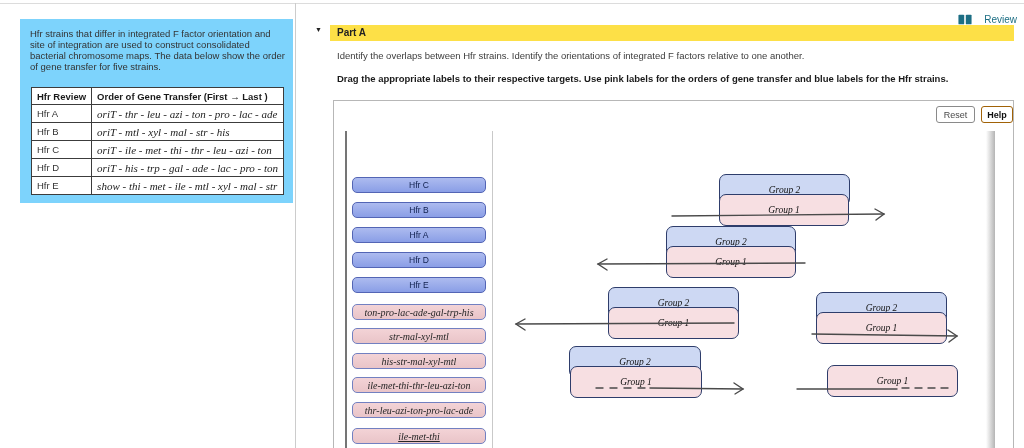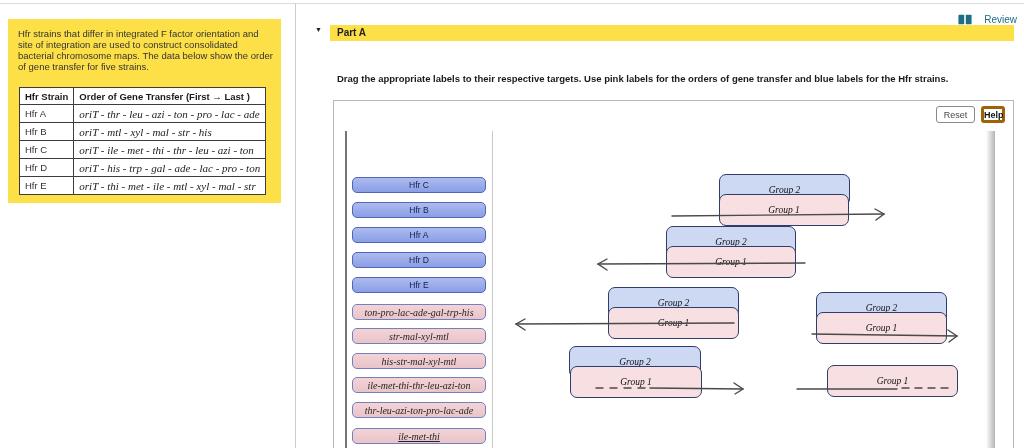--- a/index.html
+++ b/index.html
@@ -3,21 +3,21 @@
 <meta charset="utf-8">
 <style>
   * { margin:0; padding:0; box-sizing:border-box; }
   body { background:#fff; font-family:"Liberation Sans", sans-serif; }
   .page { position:relative; width:1024px; height:448px; overflow:hidden; background:#fff; }
 
   .top-rule { position:absolute; left:0; top:3px; width:1024px; height:1px; background:#dcdcdc; }
   .divider-v { position:absolute; left:295px; top:3px; width:1px; height:445px; background:#cccccc; }
 
   
-  .intro-card { position:absolute; left:8px; top:19px; width:273px; height:184px; background:#fde047; }
+  .intro-card { position:absolute; left:20px; top:19px; width:273px; height:184px; background:#7dd3fc; }
   .intro-text { position:absolute; left:10px; top:9px; width:256px; font-size:9.5px; line-height:11px; color:#333; }
   .gene-table { position:absolute; left:11px; top:68px; border-collapse:collapse; background:#fff; }
   .gene-table th, .gene-table td { border:1px solid #3c3c3c; padding:0 5px; white-space:nowrap; }
   .gene-table th { font-size:9.5px; height:17px; text-align:left; color:#1a1a1a; }
   .gene-table td { height:18px; font-size:9.5px; color:#333; }
   .gene-table td.order { font-family:"Liberation Serif", serif; font-style:italic; font-size:11px; color:#222; }
 
   
   .review { position:absolute; top:14px; right:7px; display:flex; align-items:center; gap:12px;
             color:#1c6e84; font-size:10px; cursor:pointer; }
@@ -26,21 +26,21 @@
   .part-title { position:absolute; left:7px; top:1px; font-size:10px; font-weight:bold; color:#222; line-height:14px; }
   .instr1 { position:absolute; left:337px; top:50px; width:660px; font-size:9.5px; color:#3c3c3c; }
   .instr2 { position:absolute; left:337px; top:73px; width:660px; font-size:9.5px; font-weight:bold; color:#1a1a1a; }
 
   
   .activity-box { position:absolute; left:333px; top:100px; width:681px; height:360px;
                   border:1px solid #b7b7b7; border-bottom:none; background:#fff; }
   .btn { position:absolute; top:106px; height:17px; background:#fff; border-radius:3px;
          font-size:9px; text-align:center; cursor:pointer; font-family:"Liberation Sans", sans-serif; }
   .btn-reset { left:936px; width:39px; border:1px solid #8a8a8a; color:#4a4a4a; }
-  .btn-help  { left:981px; width:24px; border:3px solid #a16207; color:#111; font-weight:bold; }
+  .btn-help  { left:981px; width:32px; border:1px solid #a16207; color:#111; font-weight:bold; }
 
   .palette-left-line  { position:absolute; left:345px; top:131px; width:2px; height:317px; background:#757575; }
   .palette-right-line { position:absolute; left:492px; top:131px; width:1px; height:317px; background:#c9c9c9; }
   .canvas-shadow { position:absolute; left:986px; top:131px; width:9px; height:317px;
                    background:linear-gradient(to right, rgba(110,110,110,0), rgba(90,90,90,0.45)); }
 
   
   .lbl { position:absolute; left:352px; width:134px; height:16px; border-radius:5px;
          display:flex; align-items:center; justify-content:center; cursor:grab; }
   .lbl-blue { background:linear-gradient(#adbbef, #8a9ee6); border:1px solid #5365b5;
@@ -63,21 +63,21 @@
 
 <div class="page">
   <div class="top-rule"></div>
   <div class="divider-v"></div>
 
   <div class="intro-card">
     <div class="intro-text">Hfr strains that differ in integrated F factor orientation and site of integration are used to construct consolidated bacterial chromosome maps. The data below show the order of gene transfer for five strains.</div>
     <table class="gene-table">
       <thead>
         <tr>
-          <th>Hfr Strain</th>
+          <th>Hfr Review</th>
           <th>Order of Gene Transfer (First → Last )</th>
         </tr>
       </thead>
       <tbody>
         <tr>
           <td>Hfr A</td>
           <td class="order">oriT - thr - leu - azi - ton - pro - lac - ade</td>
         </tr>
         <tr>
           <td>Hfr B</td>
@@ -86,39 +86,40 @@
         <tr>
           <td>Hfr C</td>
           <td class="order">oriT - ile - met - thi - thr - leu - azi - ton</td>
         </tr>
         <tr>
           <td>Hfr D</td>
           <td class="order">oriT - his - trp - gal - ade - lac - pro - ton</td>
         </tr>
         <tr>
           <td>Hfr E</td>
-          <td class="order">oriT - thi - met - ile - mtl - xyl - mal - str</td>
+          <td class="order">show - thi - met - ile - mtl - xyl - mal - str</td>
         </tr>
       </tbody>
     </table>
   </div>
 
   <div class="review">
     <svg width="14" height="11" viewBox="0 0 16 12">
       <rect x="0.5" y="0.5" width="6.6" height="11" rx="1" fill="#1c6e84"></rect>
       <rect x="8.9" y="0.5" width="6.6" height="11" rx="1" fill="#1c6e84"></rect>
     </svg>
     <span>Review</span>
   </div>
 
   <span class="caret">▼</span>
   <div class="part-bar">
     <span class="part-title">Part A</span>
   </div>
 
+  <p class="instr1">Identify the overlaps between Hfr strains. Identify the orientations of integrated F factors relative to one another.</p>
   <p class="instr2">Drag the appropriate labels to their respective targets. Use pink labels for the orders of gene transfer and blue labels for the Hfr strains.</p>
 
   <div class="activity-box"></div>
   <button class="btn btn-reset">Reset</button>
   <button class="btn btn-help">Help</button>
 
   <div class="palette-left-line"></div>
   <div class="palette-right-line"></div>
   <div class="canvas-shadow"></div>
 

